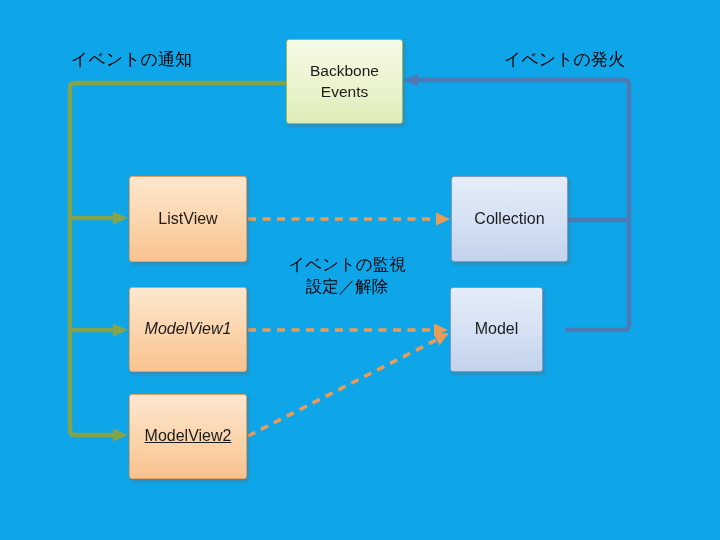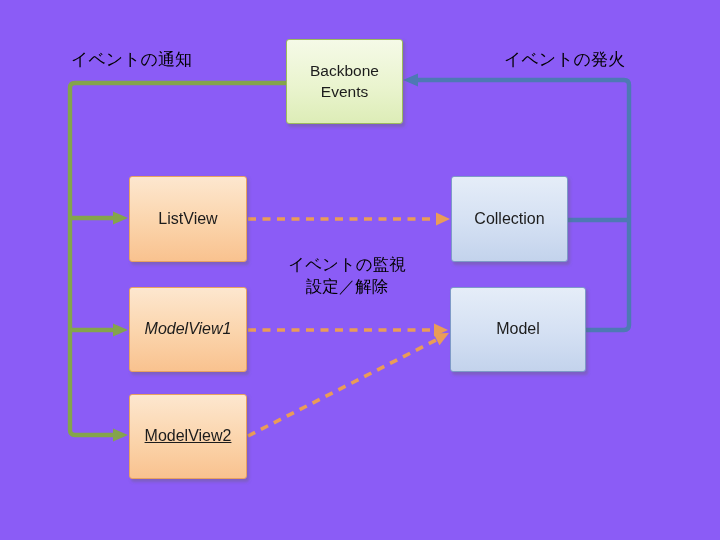--- a/index.html
+++ b/index.html
@@ -1,17 +1,17 @@
 <!DOCTYPE html>
 <html><head>
 <meta charset="utf-8">
 <style>
   html,body{margin:0;padding:0;background:#ffffff;}
   .canvas{
-    position:relative;width:720px;height:540px;background:#8b5cf6;overflow:hidden;
+    position:relative;width:720px;height:540px;background:#0ea5e9;overflow:hidden;
     font-family:"Liberation Sans","DejaVu Sans",sans-serif;
   }
   .wires{position:absolute;left:0;top:0;width:720px;height:540px;}
   .node{
     position:absolute;display:flex;align-items:center;justify-content:center;
     text-align:center;border-radius:3px;color:#1c1c1c;font-size:16px;line-height:1.3;
     box-shadow:2px 2.5px 3px rgba(100,100,100,0.35);
     box-sizing:border-box;padding:4px 6px;
   }
   .node-green{
@@ -28,21 +28,21 @@
   }
   .anno{
     position:absolute;color:#000000;font-size:17px;white-space:nowrap;
   }
   .anno-center{text-align:center;font-size:16.5px;line-height:22px;}
   #n-backbone{left:286px;top:39px;width:117px;height:85px;}
   #n-listview{left:129px;top:176px;width:118px;height:86px;}
   #n-modelview1{left:129px;top:287px;width:118px;height:85px;font-style:italic;}
   #n-modelview2{left:129px;top:394px;width:118px;height:85px;text-decoration:underline;}
   #n-collection{left:451px;top:176px;width:117px;height:86px;}
-  #n-model{left:450px;top:287px;width:136px;height:85px;}
+  #n-model{left:450px;top:287px;width:93px;height:85px;}
   #a-notify{left:71px;top:48px;}
   #a-fire{left:504px;top:48px;}
   #a-watch{left:272px;top:253px;width:150px;}
 </style>
 </head>
 <body>
 
 <div class="canvas">
 
   <svg class="wires" width="720" height="540" viewBox="0 0 720 540">

